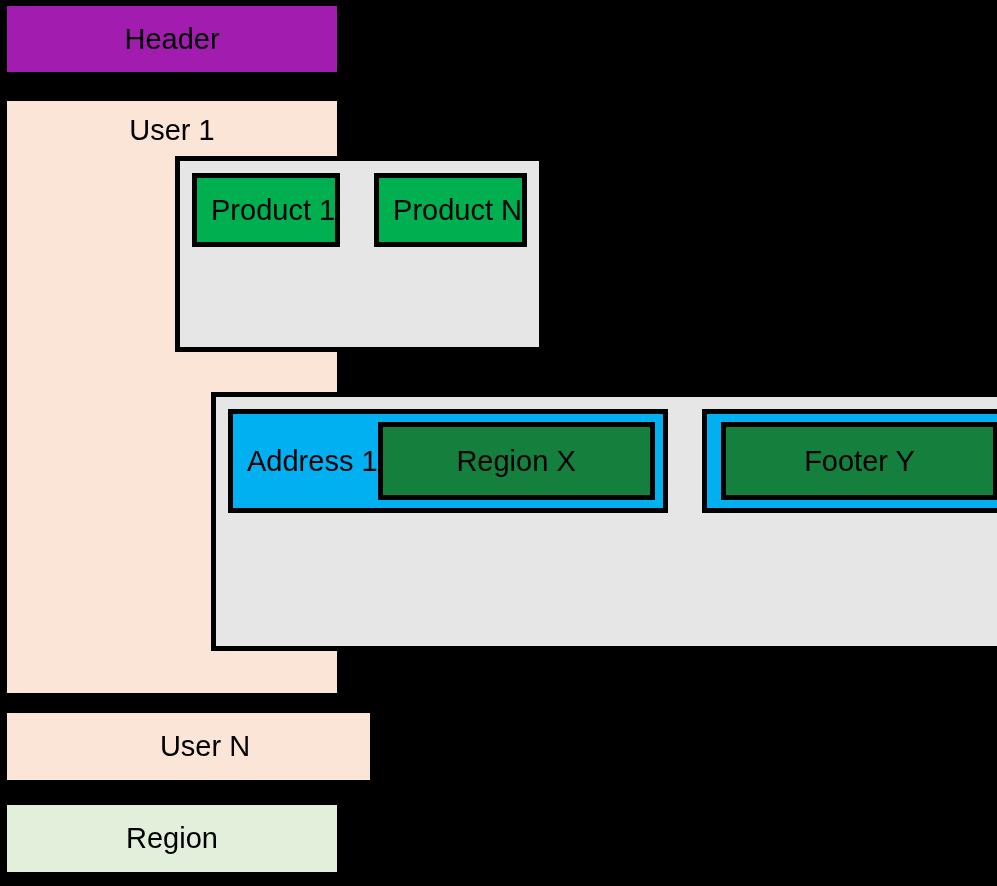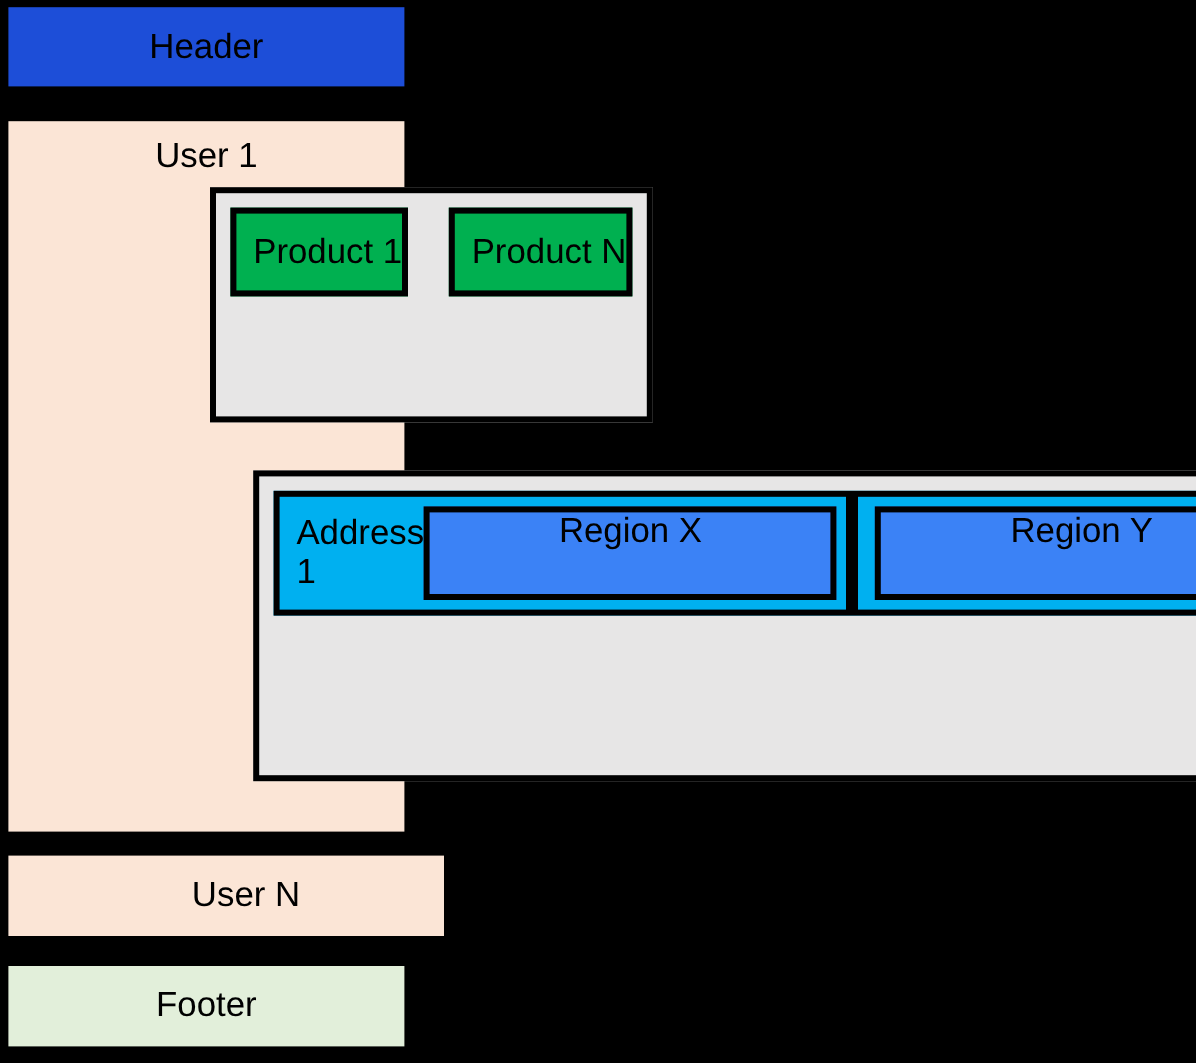--- a/index.html
+++ b/index.html
@@ -21,21 +21,21 @@
     left: 7px;
     width: 330px;
     display: flex;
     align-items: center;
     justify-content: center;
     font-size: 29px;
   }
   .band-header {
     top: 6px;
     height: 66px;
-    background: #1d4ed8;
+    background: #a21caf;
   }
   .band-user-first {
     top: 101px;
     height: 592px;
     background: #fbe5d6;
     align-items: flex-start;
     padding-top: 13px;
     box-sizing: border-box;
   }
   .band-user-last {
@@ -88,27 +88,27 @@
     border: 5px solid #000000;
     box-sizing: border-box;
     display: flex;
     align-items: center;
     justify-content: space-between;
     padding-left: 14px;
     padding-right: 8px;
     font-size: 29px;
   }
   .region-item {
-    width: 344px;
+    width: 277px;
     height: 78px;
-    background: #3b82f6;
+    background: #15803d;
     border: 5px solid #000000;
     box-sizing: border-box;
     display: flex;
-    align-items: flex-start;
+    align-items: center;
     justify-content: center;
     font-size: 29px;
     flex-shrink: 0;
   }
 </style>
 </head>
 <body>
 
 <div class="stage">
 
@@ -131,26 +131,26 @@
 
   <div class="repeater repeater-addresses">
     <div class="address-item">
       <span>Address 1</span>
       <div class="region-item">
         <span>Region X</span>
       </div>
     </div>
     <div class="address-item">
       <div class="region-item">
-        <span>Region Y</span>
+        <span>Footer Y</span>
       </div>
     </div>
   </div>
 
   <div class="band band-user-last">
     <span>User N</span>
   </div>
 
   <div class="band band-footer">
-    <span>Footer</span>
+    <span>Region</span>
   </div>
 
 </div>
 
 </body></html>

